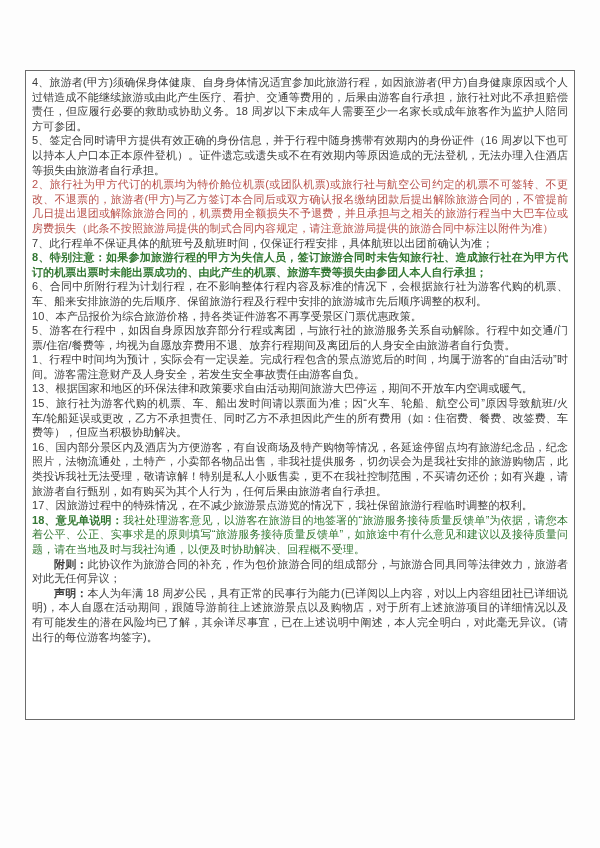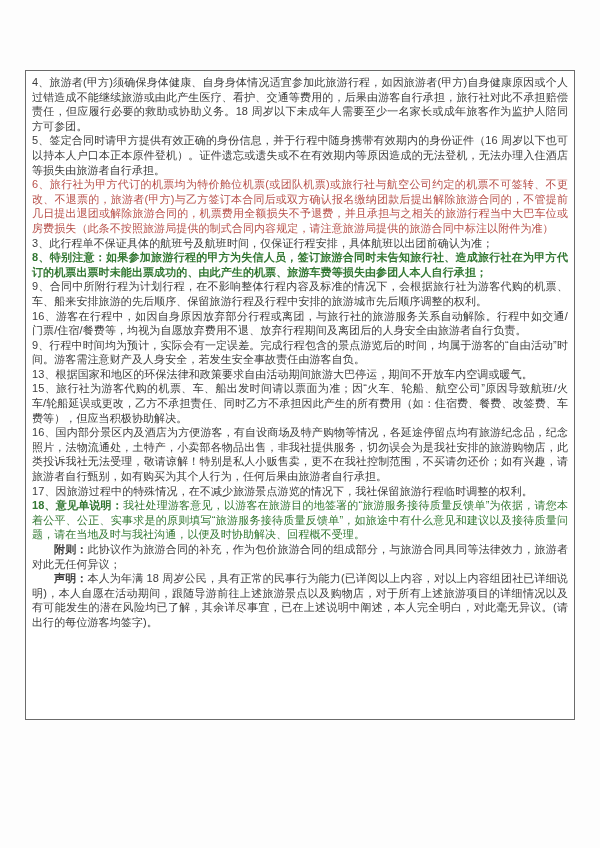--- a/index.html
+++ b/index.html
@@ -40,26 +40,27 @@
     font-weight: bold;
   }
 </style>
 </head>
 <body style="background: rgb(253, 253, 253);">
 
 <div class="doc-box" style="border-color: rgb(107, 107, 107);">
   <div id="clauses">
       <p style="color: rgb(61, 61, 61);"><span>4、旅游者(甲方)须确保身体健康、自身身体情况适宜参加此旅游行程，如因旅游者(甲方)自身健康原因或个人过错造成不能继续旅游或由此产生医疗、看护、交通等费用的，后果由游客自行承担，旅行社对此不承担赔偿责任，但应履行必要的救助或协助义务。18 周岁以下未成年人需要至少一名家长或成年旅客作为监护人陪同方可参团。</span></p>
       <p style="color: rgb(61, 61, 61);"><span>5、签定合同时请甲方提供有效正确的身份信息，并于行程中随身携带有效期内的身份证件（16 周岁以下也可以持本人户口本正本原件登机）。证件遗忘或遗失或不在有效期内等原因造成的无法登机，无法办理入住酒店等损失由旅游者自行承担。</span></p>
-      <p style="color: rgb(184, 80, 74);"><span>6、旅行社为甲方代订的机票均为特价舱位机票(或团队机票)或旅行社与航空公司约定的机票不可签转、不更改、不退票的，旅游者(甲方)与乙方签订本合同后或双方确认报名缴纳团款后提出解除旅游合同的，不管提前几日提出退团或解除旅游合同的，机票费用全额损失不予退费，并且承担与之相关的旅游行程当中大巴车位或房费损失（此条不按照旅游局提供的制式合同内容规定，请注意旅游局提供的旅游合同中标注以附件为准）</span></p>
-      <p style="color: rgb(61, 61, 61);"><span>3、此行程单不保证具体的航班号及航班时间，仅保证行程安排，具体航班以出团前确认为准；</span></p>
+      <p style="color: rgb(184, 80, 74);"><span>2、旅行社为甲方代订的机票均为特价舱位机票(或团队机票)或旅行社与航空公司约定的机票不可签转、不更改、不退票的，旅游者(甲方)与乙方签订本合同后或双方确认报名缴纳团款后提出解除旅游合同的，不管提前几日提出退团或解除旅游合同的，机票费用全额损失不予退费，并且承担与之相关的旅游行程当中大巴车位或房费损失（此条不按照旅游局提供的制式合同内容规定，请注意旅游局提供的旅游合同中标注以附件为准）</span></p>
+      <p style="color: rgb(61, 61, 61);"><span>7、此行程单不保证具体的航班号及航班时间，仅保证行程安排，具体航班以出团前确认为准；</span></p>
       <p style="color: rgb(51, 119, 51);"><span class="seg-bold">8、特别注意：如果参加旅游行程的甲方为失信人员，签订旅游合同时未告知旅行社、造成旅行社在为甲方代订的机票出票时未能出票成功的、由此产生的机票、旅游车费等损失由参团人本人自行承担；</span></p>
-      <p style="color: rgb(61, 61, 61);"><span>9、合同中所附行程为计划行程，在不影响整体行程内容及标准的情况下，会根据旅行社为游客代购的机票、车、船来安排旅游的先后顺序、保留旅游行程及行程中安排的旅游城市先后顺序调整的权利。</span></p>
-      <p style="color: rgb(61, 61, 61);"><span>16、游客在行程中，如因自身原因放弃部分行程或离团，与旅行社的旅游服务关系自动解除。行程中如交通/门票/住宿/餐费等，均视为自愿放弃费用不退、放弃行程期间及离团后的人身安全由旅游者自行负责。</span></p>
-      <p style="color: rgb(61, 61, 61);"><span>9、行程中时间均为预计，实际会有一定误差。完成行程包含的景点游览后的时间，均属于游客的“自由活动”时间。游客需注意财产及人身安全，若发生安全事故责任由游客自负。</span></p>
+      <p style="color: rgb(61, 61, 61);"><span>6、合同中所附行程为计划行程，在不影响整体行程内容及标准的情况下，会根据旅行社为游客代购的机票、车、船来安排旅游的先后顺序、保留旅游行程及行程中安排的旅游城市先后顺序调整的权利。</span></p>
+      <p style="color: rgb(61, 61, 61);"><span>10、本产品报价为综合旅游价格，持各类证件游客不再享受景区门票优惠政策。</span></p>
+      <p style="color: rgb(61, 61, 61);"><span>5、游客在行程中，如因自身原因放弃部分行程或离团，与旅行社的旅游服务关系自动解除。行程中如交通/门票/住宿/餐费等，均视为自愿放弃费用不退、放弃行程期间及离团后的人身安全由旅游者自行负责。</span></p>
+      <p style="color: rgb(61, 61, 61);"><span>1、行程中时间均为预计，实际会有一定误差。完成行程包含的景点游览后的时间，均属于游客的“自由活动”时间。游客需注意财产及人身安全，若发生安全事故责任由游客自负。</span></p>
       <p style="color: rgb(61, 61, 61);"><span>13、根据国家和地区的环保法律和政策要求自由活动期间旅游大巴停运，期间不开放车内空调或暖气。</span></p>
       <p style="color: rgb(61, 61, 61);"><span>15、旅行社为游客代购的机票、车、船出发时间请以票面为准；因“火车、轮船、航空公司”原因导致航班/火车/轮船延误或更改，乙方不承担责任、同时乙方不承担因此产生的所有费用（如：住宿费、餐费、改签费、车费等），但应当积极协助解决。</span></p>
       <p style="color: rgb(61, 61, 61);"><span>16、国内部分景区内及酒店为方便游客，有自设商场及特产购物等情况，各延途停留点均有旅游纪念品，纪念照片，法物流通处，土特产，小卖部各物品出售，非我社提供服务，切勿误会为是我社安排的旅游购物店，此类投诉我社无法受理，敬请谅解！特别是私人小贩售卖，更不在我社控制范围，不买请勿还价；如有兴趣，请旅游者自行甄别，如有购买为其个人行为，任何后果由旅游者自行承担。</span></p>
       <p style="color: rgb(61, 61, 61);"><span>17、因旅游过程中的特殊情况，在不减少旅游景点游览的情况下，我社保留旅游行程临时调整的权利。</span></p>
       <p style="color: rgb(51, 119, 51);"><span class="seg-bold">18、意见单说明：</span><span>我社处理游客意见，以游客在旅游目的地签署的“旅游服务接待质量反馈单”为依据，请您本着公平、公正、实事求是的原则填写“旅游服务接待质量反馈单”，如旅途中有什么意见和建议以及接待质量问题，请在当地及时与我社沟通，以便及时协助解决、回程概不受理。</span></p>
       <p class="indent" style="color: rgb(61, 61, 61);"><span class="seg-bold">附则：</span><span>此协议作为旅游合同的补充，作为包价旅游合同的组成部分，与旅游合同具同等法律效力，旅游者对此无任何异议；</span></p>
       <p class="indent" style="color: rgb(61, 61, 61);"><span class="seg-bold">声明：</span><span>本人为年满 18 周岁公民，具有正常的民事行为能力(已详阅以上内容，对以上内容组团社已详细说明)，本人自愿在活动期间，跟随导游前往上述旅游景点以及购物店，对于所有上述旅游项目的详细情况以及有可能发生的潜在风险均已了解，其余详尽事宜，已在上述说明中阐述，本人完全明白，对此毫无异议。(请出行的每位游客均签字)。</span></p>
     </div>
 </div>
 

